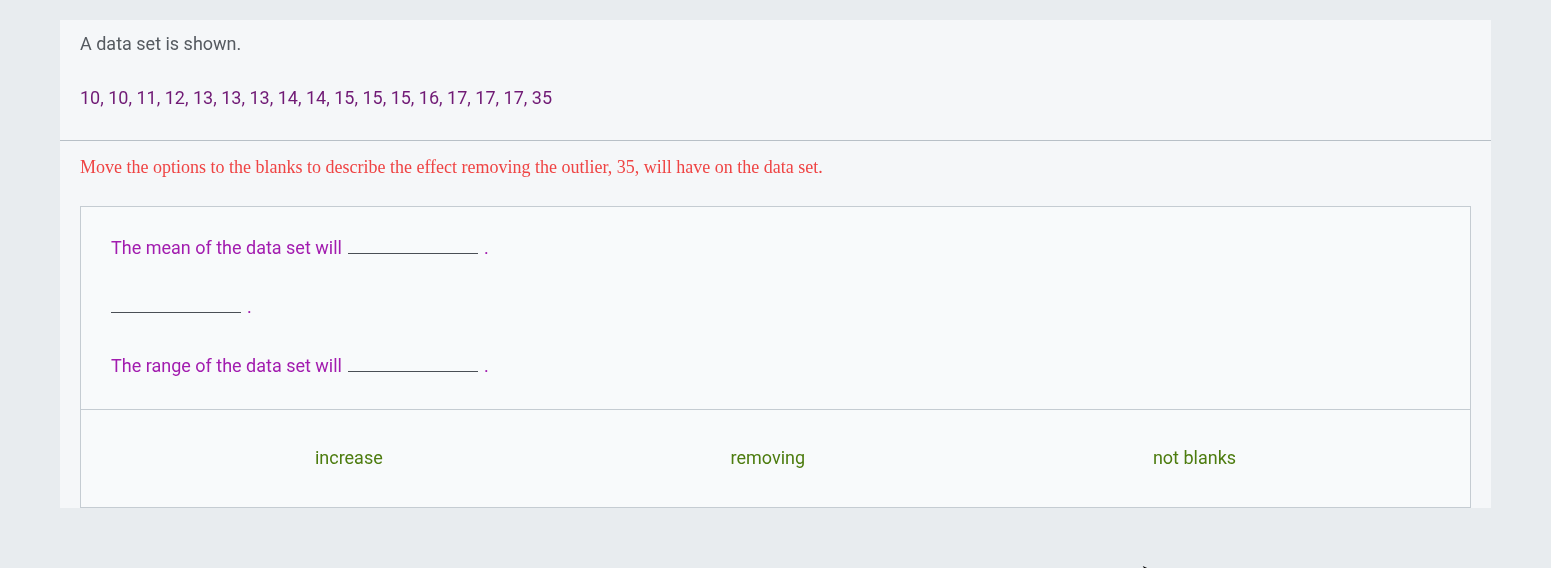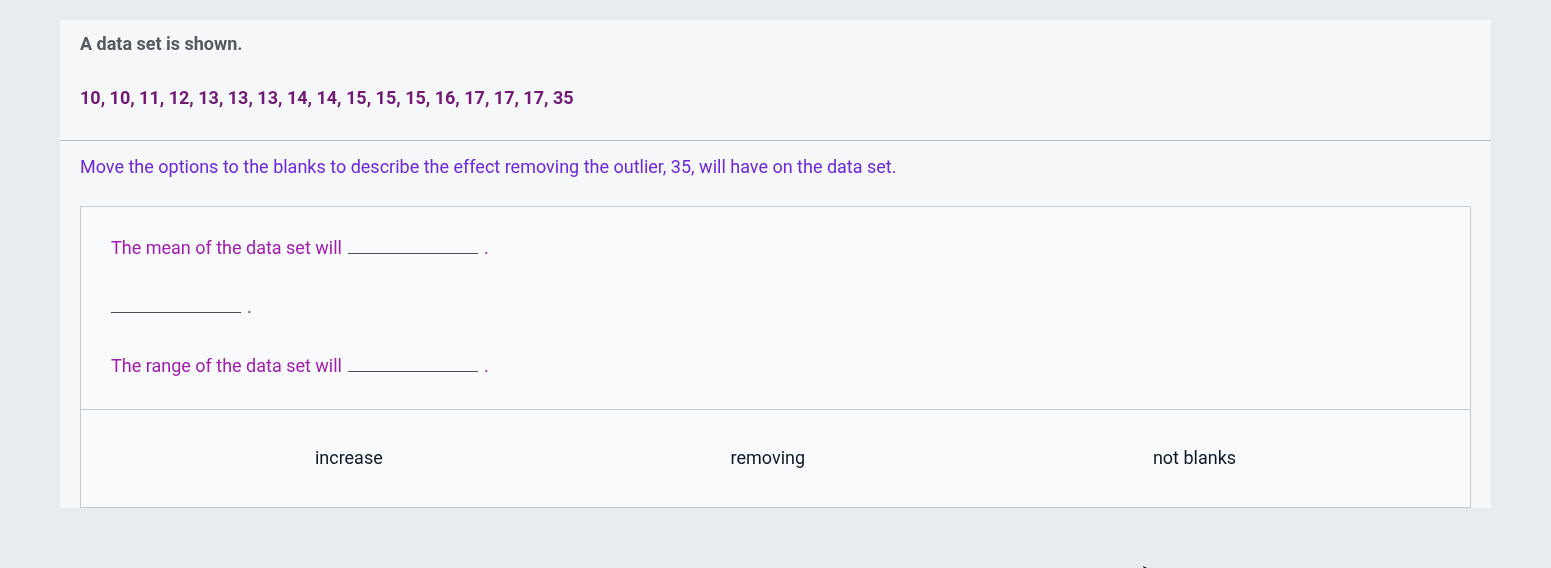--- a/index.html
+++ b/index.html
@@ -16,38 +16,38 @@
       color: #4a4f55;
       font-size: 18px;
       line-height: 1.6;
     }
     .question-container {
       background: #f5f7f9;
       width: 100%;
     }
     .intro-section {
       padding: 10px 20px 15px 20px;
-      font-weight: bold;
     }
     .intro-text {
       margin-bottom: 25px;
       color: #555a60;
     }
     .data-values {
       color: #701a75;
       padding-bottom: 12px;
     }
     .divider {
       border: none;
       border-top: 1px solid #b8c0c7;
       margin: 0;
     }
     .instruction {
       padding: 12px 20px 25px 20px;
-      color: #6d28d9;
+      color: #ef4444;
+      font-family: Liberation Serif, serif;
     }
     .answer-area {
       border: 1px solid #c5ccd2;
       margin: 0 20px;
       background: #f8fafb;
     }
     .fill-blanks {
       padding: 25px 30px;
     }
     .statement {
@@ -68,21 +68,21 @@
       vertical-align: bottom;
     }
     .options-row {
       border-top: 1px solid #c5ccd2;
       display: flex;
       justify-content: space-around;
       align-items: center;
       padding: 30px 60px;
     }
     .option {
-      color: #0f172a;
+      color: #4d7c0f;
       cursor: grab;
       user-select: none;
       padding: 4px 8px;
     }
     .cursor-arrow {
       position: absolute;
       bottom: 10px;
       right: 410px;
       width: 0;
       height: 0;

